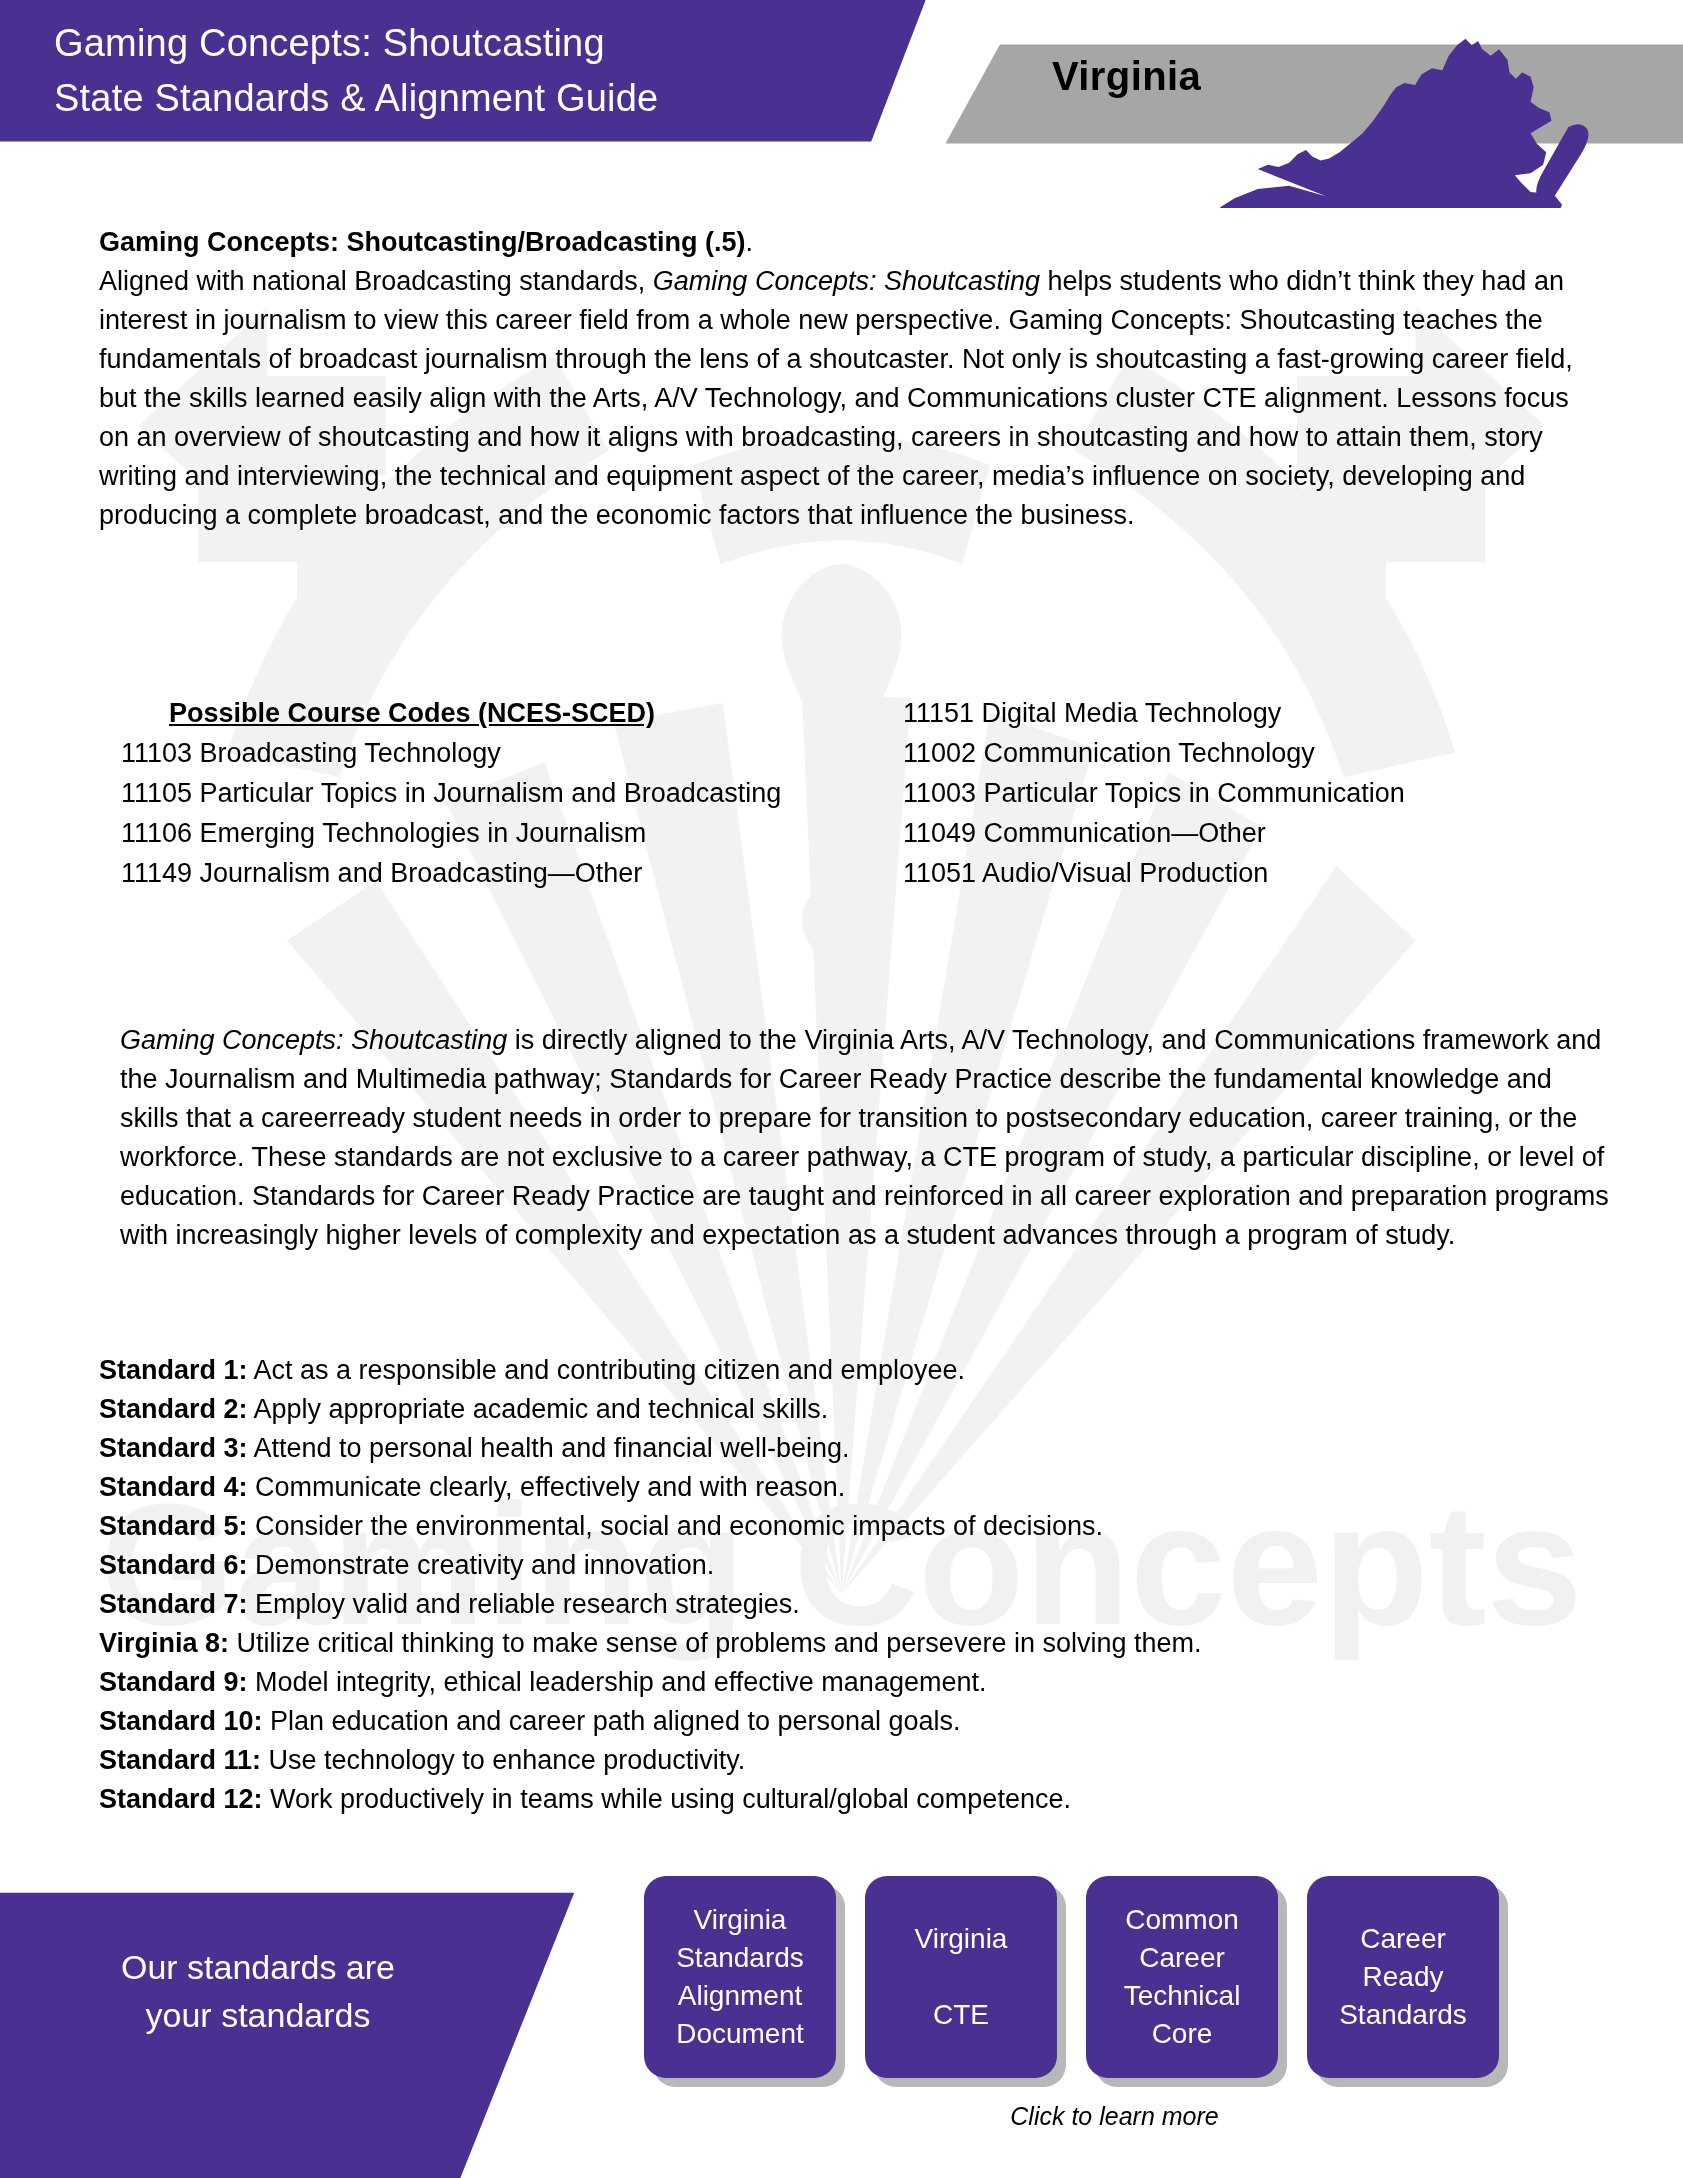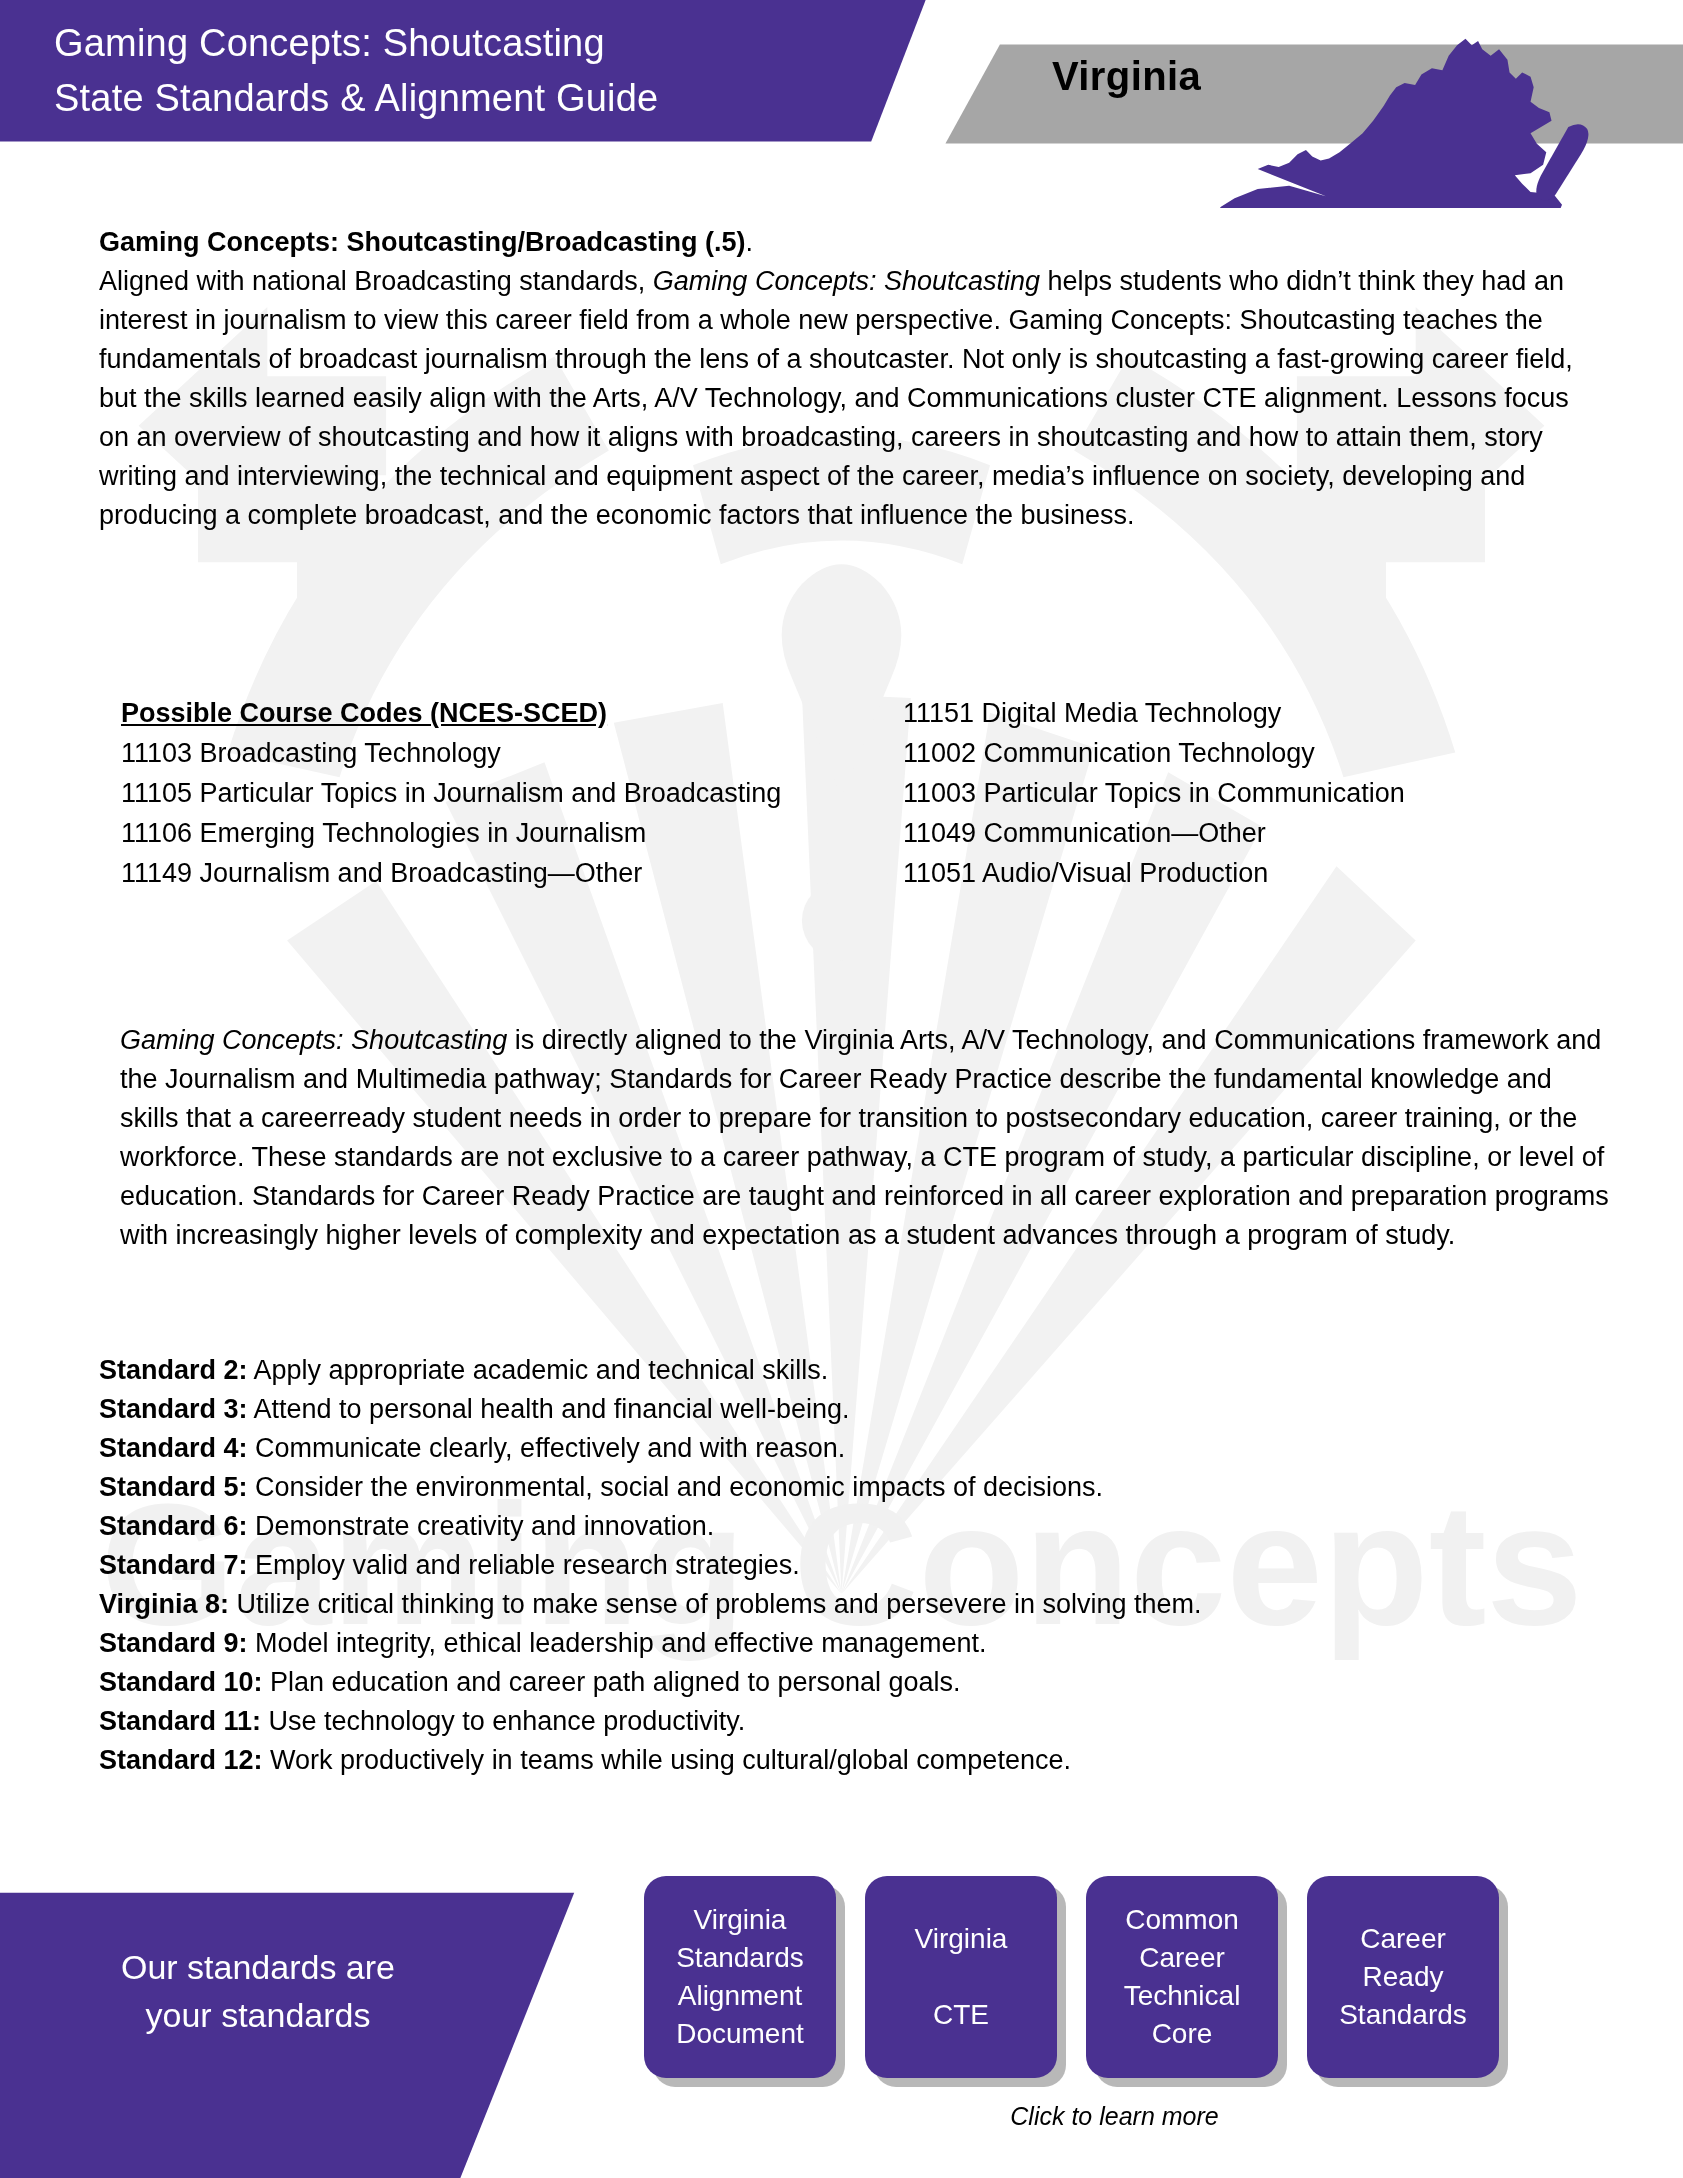--- a/index.html
+++ b/index.html
@@ -90,20 +90,21 @@
   #codes-block .cols {
     display: flex;
     gap: 0px;
   }
   #codes-left  { width: 782px; }
   #codes-right { width: 594px; }
   #codes-heading {
     font-weight: bold;
     text-decoration: underline;
     display: block;
+    margin-left: 48px;
   }
   .code-line { display: block; white-space: nowrap; }
 
   
   #standards-block {
     position: absolute;
     left: 99px;
     top: 1351px;
     width: 1485px;
     font-size: 27px;
@@ -253,20 +254,21 @@
         <span class="code-line">11003 Particular Topics in Communication</span>
         <span class="code-line">11049 Communication—Other</span>
         <span class="code-line">11051 Audio/Visual Production</span>
       </div>
     </div>
   </div>
 
   <p class="para" id="align-para"><i>Gaming Concepts: Shoutcasting</i><span> is directly aligned to the Virginia Arts, A/V Technology, and Communications framework and the Journalism and Multimedia pathway; Standards for Career Ready Practice describe the fundamental knowledge and skills that a careerready student needs in order to prepare for transition to postsecondary education, career training, or the workforce. These standards are not exclusive to a career pathway, a CTE program of study, a particular discipline, or level of education. Standards for Career Ready Practice are taught and reinforced in all career exploration and preparation programs with increasingly higher levels of complexity and expectation as a student advances through a program of study.</span></p>
 
   <div id="standards-block">
+    <span class="std-line"><b class="std-label">Standard 1:</b><span> Act as a responsible and contributing citizen and employee.</span></span>
     <span class="std-line"><b class="std-label">Standard 2:</b><span> Apply appropriate academic and technical skills.</span></span>
     <span class="std-line"><b class="std-label">Standard 3:</b><span> Attend to personal health and financial well-being.</span></span>
     <span class="std-line"><b class="std-label">Standard 4:</b><span> Communicate clearly, effectively and with reason.</span></span>
     <span class="std-line"><b class="std-label">Standard 5:</b><span> Consider the environmental, social and economic impacts of decisions.</span></span>
     <span class="std-line"><b class="std-label">Standard 6:</b><span> Demonstrate creativity and innovation.</span></span>
     <span class="std-line"><b class="std-label">Standard 7:</b><span> Employ valid and reliable research strategies.</span></span>
     <span class="std-line"><b class="std-label">Virginia 8:</b><span> Utilize critical thinking to make sense of problems and persevere in solving them.</span></span>
     <span class="std-line"><b class="std-label">Standard 9:</b><span> Model integrity, ethical leadership and effective management.</span></span>
     <span class="std-line"><b class="std-label">Standard 10:</b><span> Plan education and career path aligned to personal goals.</span></span>
     <span class="std-line"><b class="std-label">Standard 11:</b><span> Use technology to enhance productivity.</span></span>

